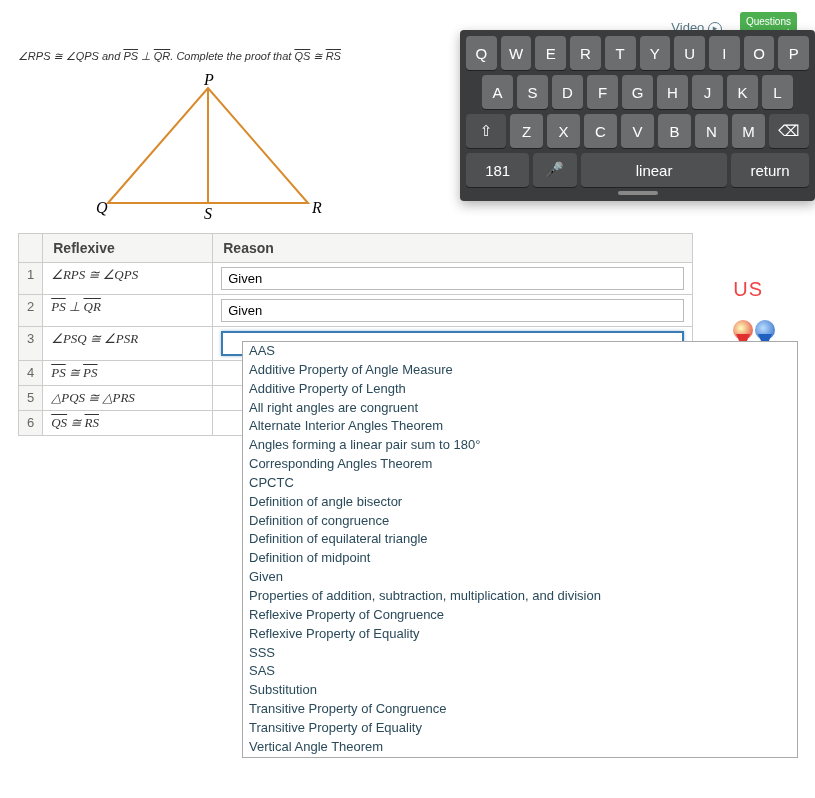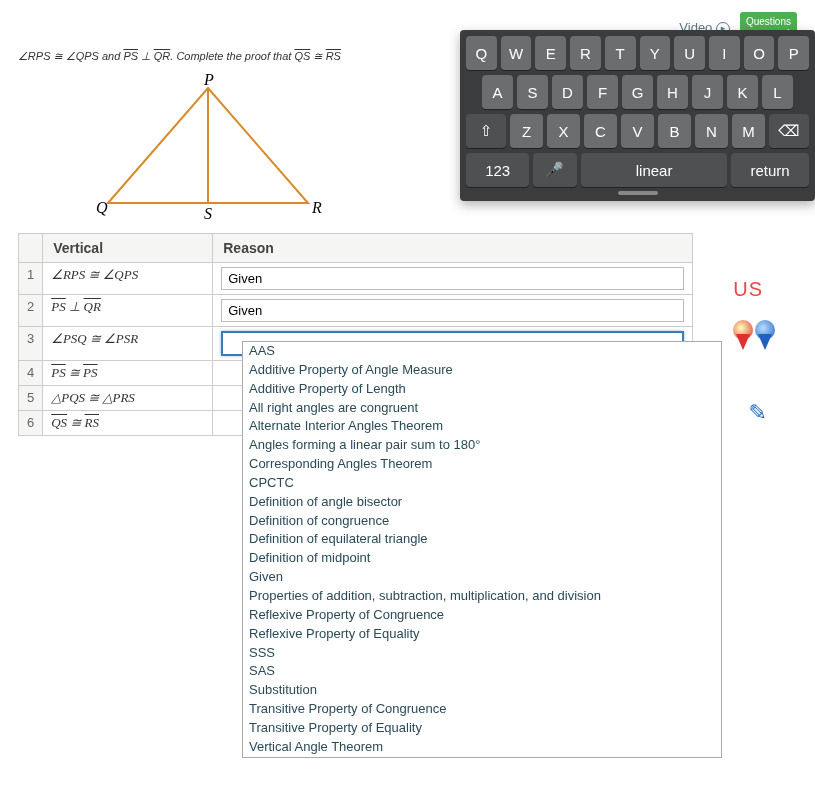--- a/index.html
+++ b/index.html
@@ -1,34 +1,34 @@
 <!DOCTYPE html>
 <html><head>
 <meta charset="utf-8">
 <style>
 *{box-sizing:border-box;margin:0;padding:0}
 body{width:815px;height:798px;background:#f0f0f0;font-family:Arial,sans-serif;color:#333;position:relative;overflow:hidden}
 .page{background:#fff;width:100%;height:100%;padding:12px 18px;position:relative}
-.top-row{display:flex;justify-content:flex-end;align-items:center;gap:10px;margin-bottom:6px}
+.top-row{display:flex;justify-content:flex-end;align-items:center;gap:18px;margin-bottom:6px}
 .video-link{color:#5a7a8a;font-size:13px}
 .video-circle{display:inline-block;width:14px;height:14px;border:1.5px solid #5a7a8a;border-radius:50%;text-align:center;line-height:11px;font-size:9px;vertical-align:middle}
 .qbtn{background:#4caf50;color:#fff;font-size:10px;padding:4px 6px;border-radius:3px;text-align:left;line-height:1.2}
 .problem-text{font-size:11px;font-style:italic;font-family:Liberation Sans, sans-serif;margin-bottom:8px}
 .figure{margin:10px 0 10px 60px}
 .figure svg{display:block}
 .pt-label{font-style:italic;font-family:'Times New Roman',serif;font-size:16px}
 .proof-table{border-collapse:collapse;margin-top:6px}
 .proof-table th{background:#f5f5f3;border:1px solid #ccc;padding:6px 10px;text-align:left;font-size:14px;font-weight:bold;color:#444}
 .proof-table td{border:1px solid #ccc;padding:4px 8px;font-size:13px;vertical-align:top}
 .proof-table td.num{background:#f5f5f3;text-align:center;width:24px;color:#666}
 .proof-table td.stmt{width:170px;font-style:italic;font-family:'Times New Roman',serif}
 .proof-table td.reason{width:480px}
 .reason-input{width:100%;border:1px solid #bbb;background:#fff;padding:3px 6px;font-size:13px;font-family:Arial}
 .reason-focus{border:2px solid #3b7bb3;box-shadow:0 0 3px rgba(59,123,179,.5)}
-.dropdown{position:absolute;left:242px;top:341px;width:480px;background:#fff;border:1px solid #aaa;font-size:13px;line-height:1.45;max-height:440px;overflow:visible;z-index:5}
+.dropdown{position:absolute;left:242px;top:341px;width:556px;background:#fff;border:1px solid #aaa;font-size:13px;line-height:1.45;max-height:440px;overflow:visible;z-index:5}
 .dropdown div{padding:0 6px;cursor:default;color:#2a4a5a}
 .overline{text-decoration:overline}
 
 .kbd{position:absolute;right:0;top:30px;width:355px;background:#3a3c3e;border-radius:4px;padding:6px;z-index:20;box-shadow:0 4px 12px rgba(0,0,0,.3)}
 .krow{display:flex;gap:4px;margin-bottom:5px;justify-content:center}
 .key{background:#6b6d6f;color:#fff;border-radius:4px;height:34px;display:flex;align-items:center;justify-content:center;font-size:15px;flex:1;min-width:28px;box-shadow:0 1px 0 #222}
 .key.dark{background:#4e5052}
 .key.sp{flex:3}
 .key.ret{flex:1.6}
 .key.shift{flex:1.1}
@@ -74,21 +74,21 @@
       <text x="18" y="140" class="pt-label">Q</text>
       <text x="126" y="146" class="pt-label">S</text>
       <text x="234" y="140" class="pt-label">R</text>
     </svg>
   </div>
 
   <table class="proof-table">
     <tbody>
         <tr>
       <th></th>
-      <th>Vertical</th>
+      <th>Reflexive</th>
       <th>Reason</th>
     </tr>
     <tr>
       <td class="num">1</td>
       <td class="stmt">∠RPS ≅ ∠QPS</td>
       <td class="reason"><input class="reason-input" value="Given" style=""></td>
     </tr>
     <tr>
       <td class="num">2</td>
       <td class="stmt"><span class="overline">PS</span><span> ⊥ </span><span class="overline">QR</span></td>
@@ -186,20 +186,20 @@
           <div class="key">X</div>
           <div class="key">C</div>
           <div class="key">V</div>
           <div class="key">B</div>
           <div class="key">N</div>
           <div class="key">M</div>
         </div>
       <div class="key dark shift">⌫</div>
     </div>
     <div class="krow" style="margin-bottom:0">
-      <div class="key dark num">123</div>
+      <div class="key dark num">181</div>
       <div class="key dark mic">🎤</div>
       <div class="key dark sp">linear</div>
       <div class="key dark ret">return</div>
     </div>
     <div class="kbd-handle"></div>
   </div>
 </div>
 
 </body></html>

